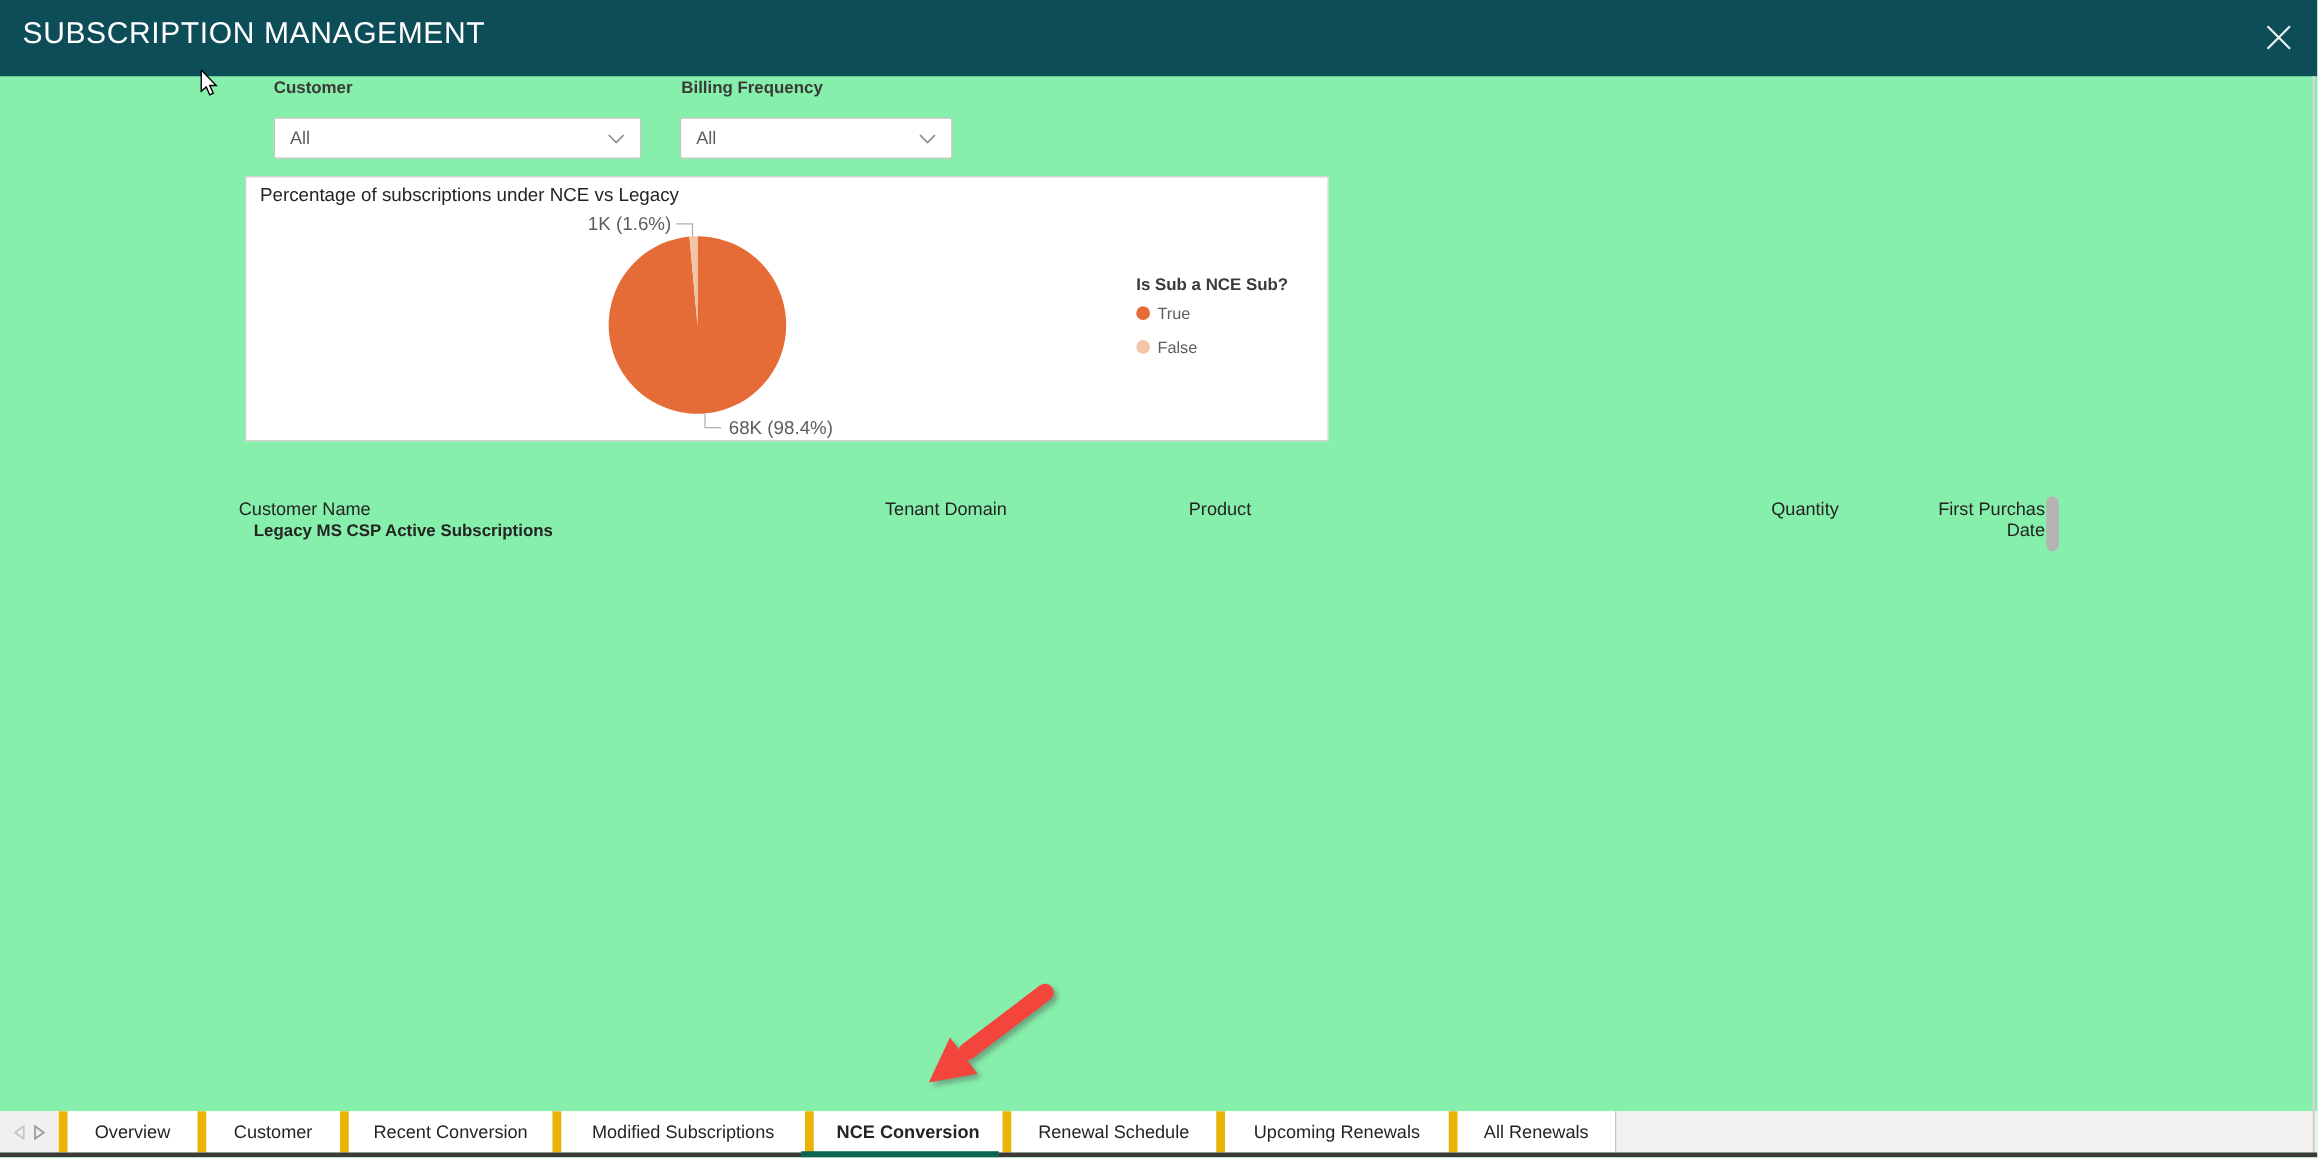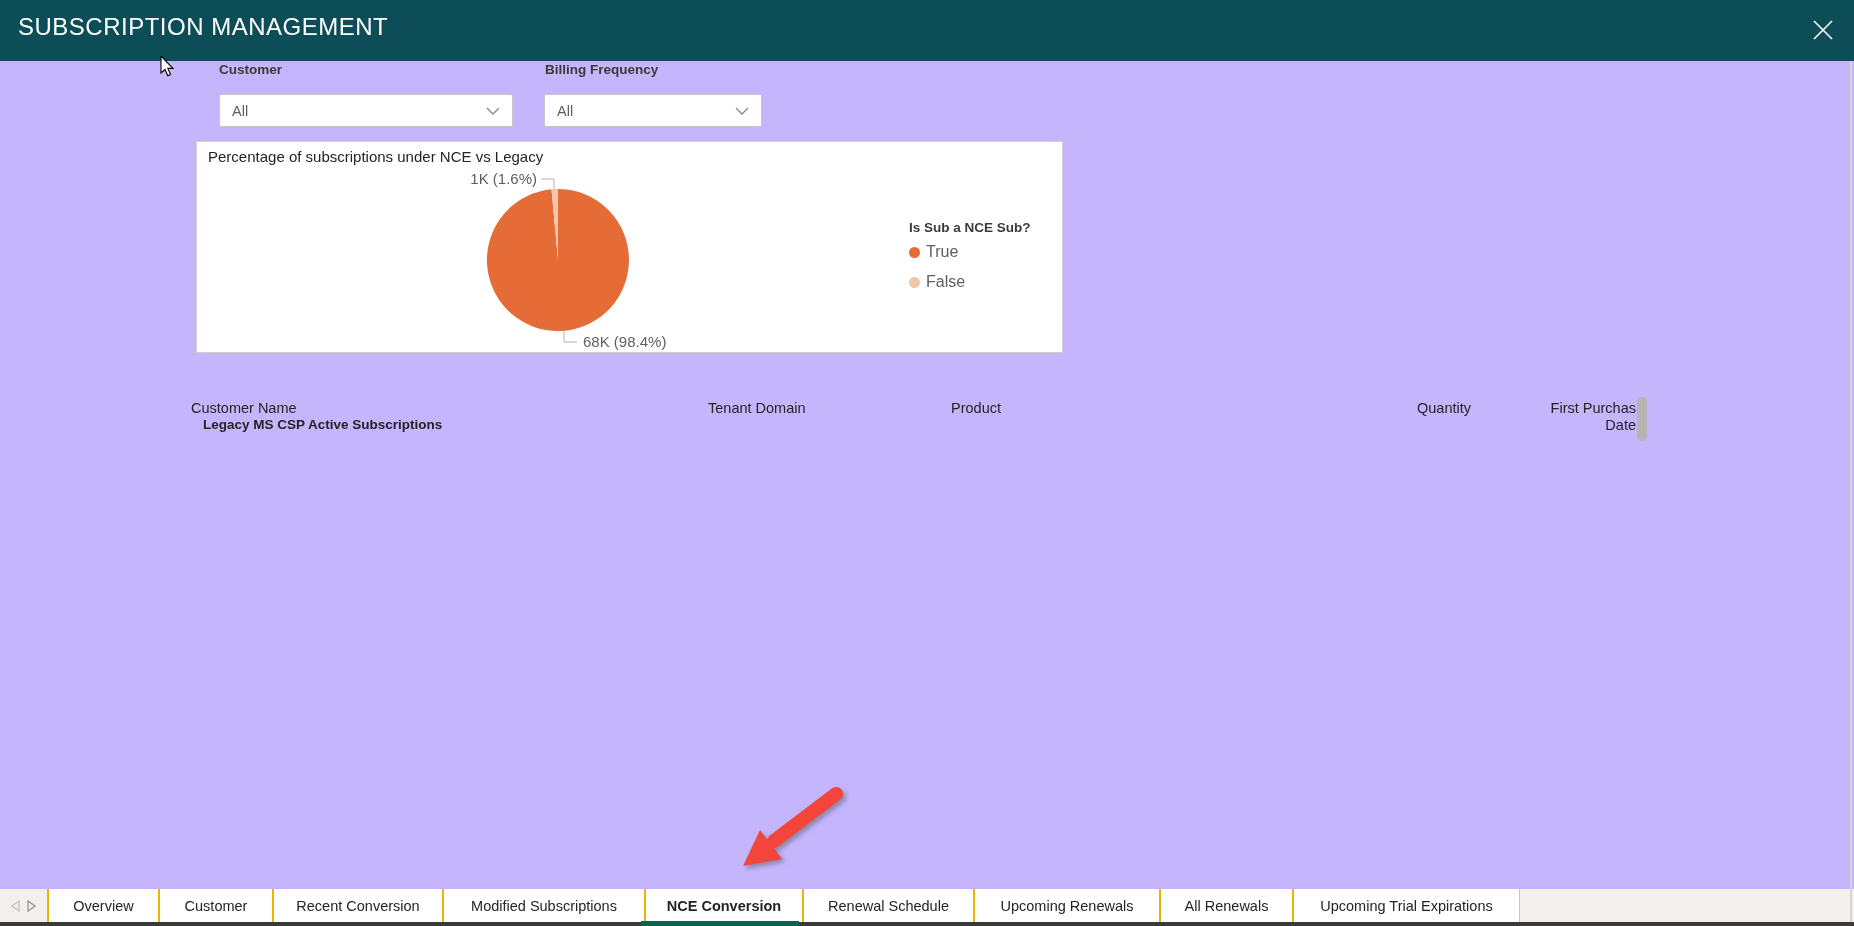--- a/index.html
+++ b/index.html
@@ -1,18 +1,18 @@
 <!DOCTYPE html>
 <html><head>
 <meta charset="utf-8">
 <style>
   * { margin:0; padding:0; box-sizing:border-box; }
   html,body { background:#fff; }
   body { font-family:"Liberation Sans", sans-serif; }
-  .stage { position:relative; width:1854px; height:926px; background:#c4b5fd; overflow:hidden; }
+  .stage { position:relative; width:1854px; height:926px; background:#86efac; overflow:hidden; }
 
   
   .titlebar { position:absolute; left:0; top:0; width:1854px; height:61px; background:#0c4d57; }
   .titlebar h1 { position:absolute; left:18px; top:13px; font-size:24px; font-weight:500;
                  color:#fff; letter-spacing:0.5px; }
   .close-btn { position:absolute; right:14px; top:13px; width:34px; height:34px; cursor:pointer;
                display:flex; align-items:center; justify-content:center; }
 
   
   .cursor { position:absolute; left:160px; top:56px; }
@@ -33,21 +33,21 @@
   .pie-card { position:absolute; left:196px; top:141px; width:867px; height:212px;
               background:#fff; border:1px solid #d0cecd; }
   .pie-card .card-title { position:absolute; left:11px; top:6px; font-size:15px; color:#252423; }
   .pie-svg { position:absolute; left:0; top:0; }
   .pie-label { font-size:15px; fill:#605e5c; font-family:"Liberation Sans",sans-serif; }
   .leader { fill:none; stroke:#b3b0ad; stroke-width:1; }
   .legend { position:absolute; left:712px; top:78px;text-align:center; }
   .legend .legend-title { font-size:13.5px; font-weight:700; color:#3b3a39; margin-bottom:8px; }
   .legend .legend-item { display:flex; align-items:center; margin-bottom:12px; cursor:pointer; }
   .legend .dot { width:11px; height:11px; border-radius:50%; margin-right:6px; }
-  .legend .legend-text { font-size:16px; color:#605e5c; }
+  .legend .legend-text { font-size:13px; color:#605e5c; }
 
   
   .table-title { position:absolute; left:203px; top:375px; font-size:13.5px; font-weight:700; color:#252423;margin-top:42px; }
   .col-header { position:absolute; top:400px; font-size:14.5px; color:#252423; line-height:17px; cursor:pointer; }
   .ch-customer { left:191px; }
   .ch-tenant   { left:708px; }
   .ch-product  { left:951px; }
   .ch-quantity { left:1396px; width:96px; text-align:center; }
   .ch-firstpurchase { left:1544px; width:92px; text-align:right; }
   .v-scrollbar { position:absolute; left:1637px; top:397px; width:10px; height:44px;
@@ -56,21 +56,21 @@
   
   .red-arrow { position:absolute; left:700px; top:770px;
                filter:drop-shadow(3px 3px 2px rgba(80,80,80,0.45)); }
 
   
   .tabbar { position:absolute; left:0; top:889px; width:1854px; height:33px; display:flex;
             background:#fff; }
   .tab-nav { width:47px; background:#f1f0ef; display:flex; align-items:center;
              justify-content:center; gap:7px; }
   .tab-nav .navbtn { display:flex; cursor:pointer; }
-  .tab { border-left:2px solid #eab308; display:flex; align-items:center; justify-content:center;
+  .tab { border-left:7px solid #eab308; display:flex; align-items:center; justify-content:center;
          font-size:14.5px; color:#252423; cursor:pointer; position:relative; background:#fff;
          white-space:nowrap; }
   .tab.active { font-weight:700; }
   .tab.active::after { content:""; position:absolute; left:0; bottom:-33px; width:100%; height:5px;
                        background:#0a6450; z-index:3;
                        bottom:0; transform:translateY(33px); }
   .tab-filler { flex:1; background:#f2f1f0; border-left:1px solid #c8c6c4; }
   .bottom-line { position:absolute; left:0; top:922px; width:1854px; height:4px; background:#3b3a39; z-index:2; }
   .active-underline { position:absolute; left:641px; top:921px; width:158px; height:5px;
                       background:#0a6450; z-index:4; }
@@ -172,20 +172,19 @@
       </span>
     </div>
     <div class="tab" style="width:111px">Overview</div>
     <div class="tab" style="width:114px">Customer</div>
     <div class="tab" style="width:170px">Recent Conversion</div>
     <div class="tab" style="width:202px">Modified Subscriptions</div>
     <div class="tab active" style="width:158px">NCE Conversion</div>
     <div class="tab" style="width:171px">Renewal Schedule</div>
     <div class="tab" style="width:186px">Upcoming Renewals</div>
     <div class="tab" style="width:133px">All Renewals</div>
-    <div class="tab" style="width:227px">Upcoming Trial Expirations</div>
     <div class="tab-filler"></div>
   </div>
   <div class="bottom-line"></div>
   <div class="active-underline"></div>
   <div class="right-edge"></div>
 
 </div>
 
 </body></html>

